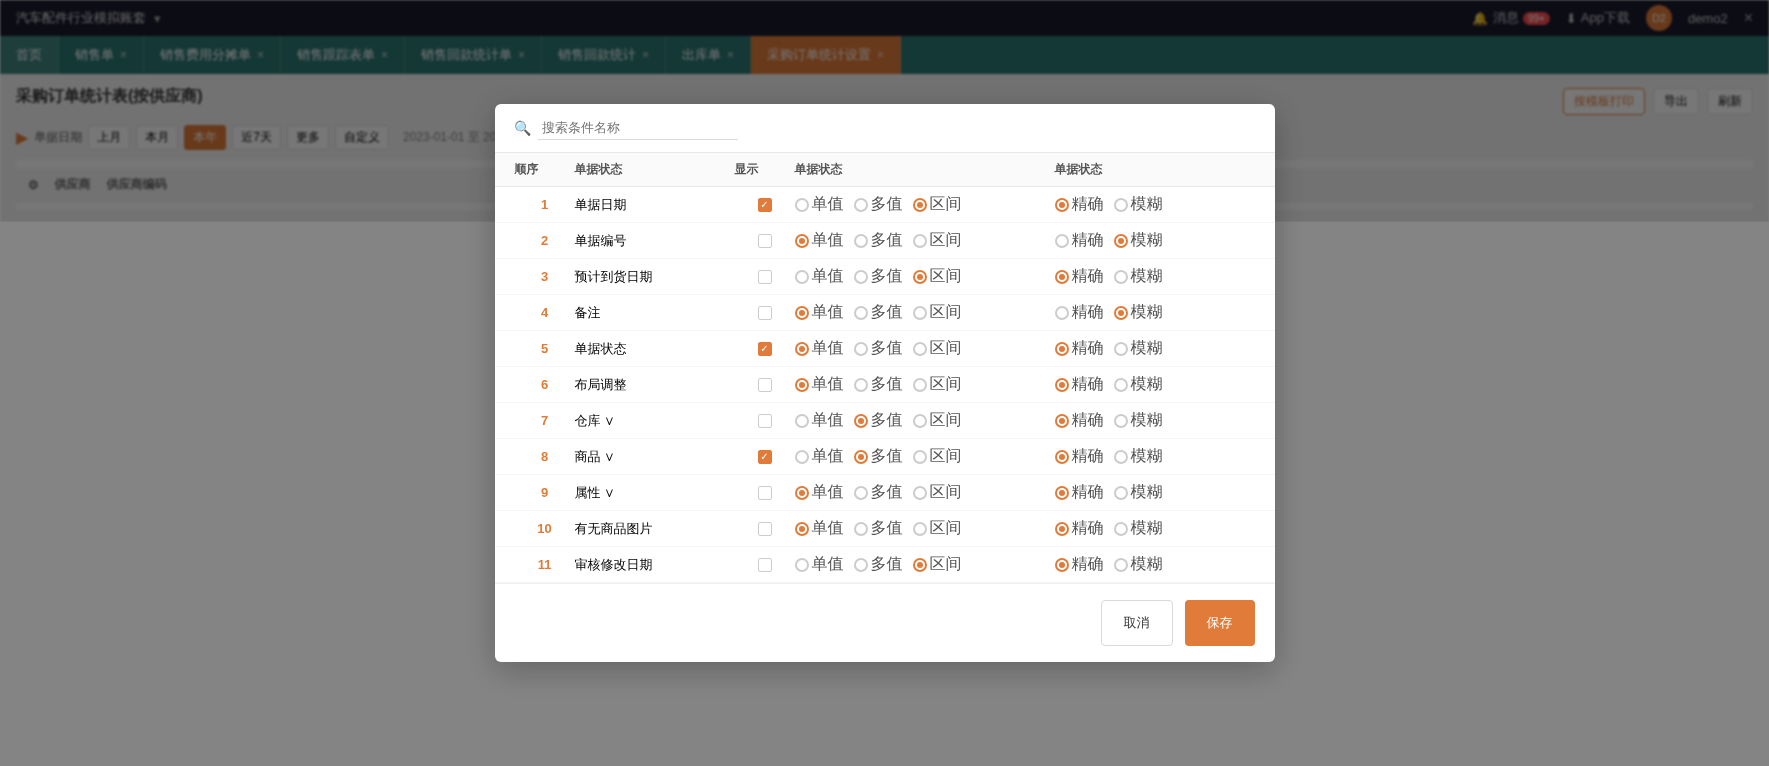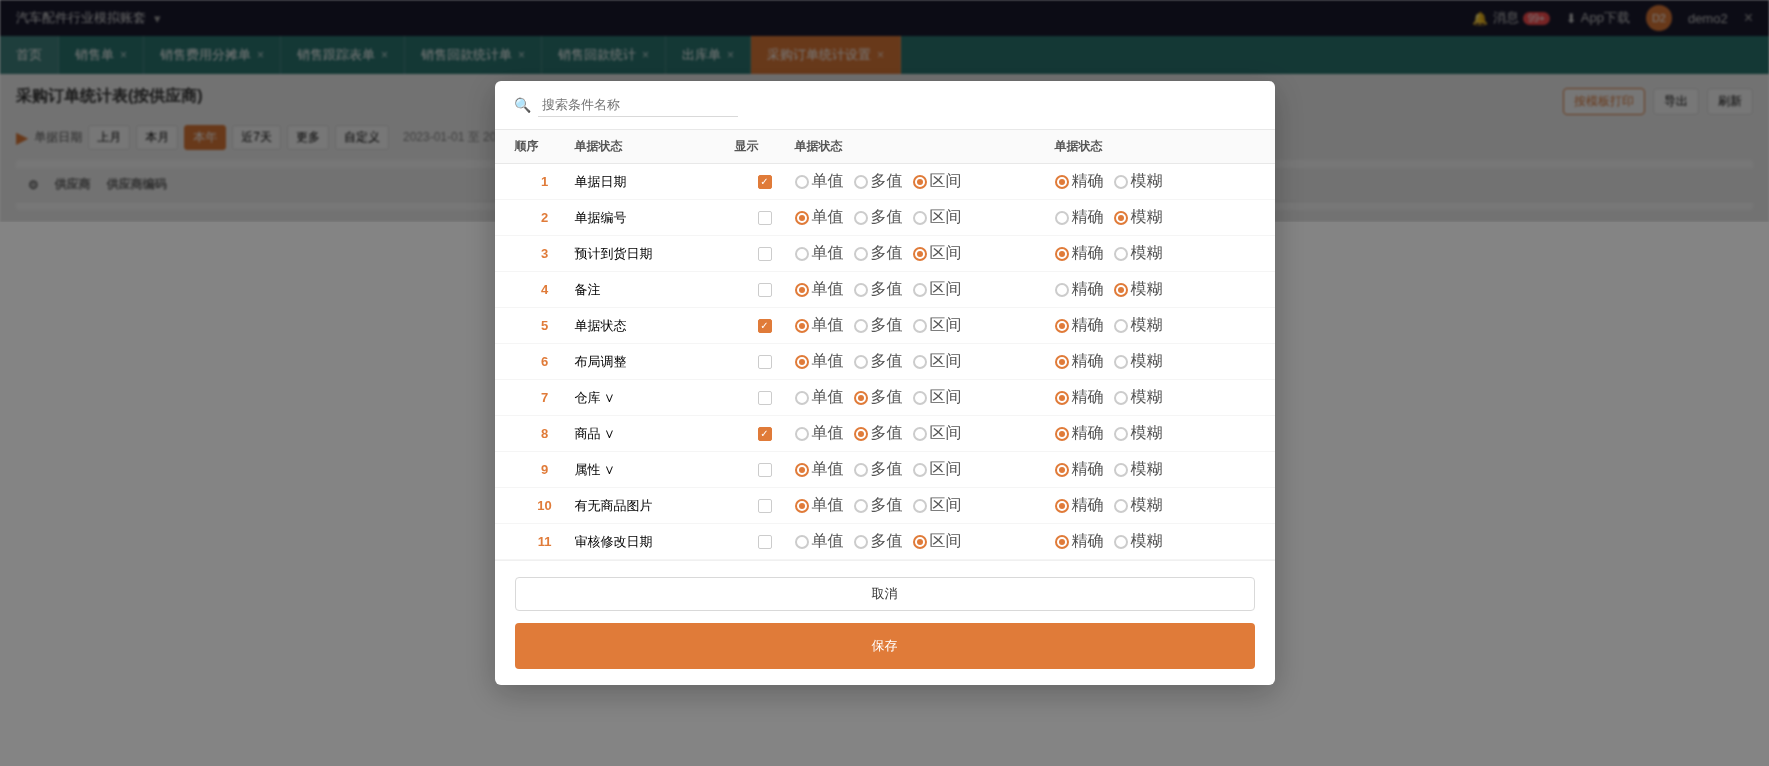--- a/index.html
+++ b/index.html
@@ -197,21 +197,20 @@
     .cb.checked { background: #e07b39; border-color: #e07b39; }
     .cb.checked::after { content: '✓'; color: white; font-size: 10px; line-height: 1; }
 
     
     .dialog-footer {
       padding: 16px 20px;
       display: flex;
       justify-content: flex-end;
       gap: 12px;
       border-top: 1px solid #f0f0f0;
-      flex-direction: column;
     }
     .btn-cancel {
       border: 1px solid #d9d9d9;
       background: white;
       border-radius: 4px;
       padding: 7px 22px;
       font-size: 13px;
       cursor: pointer;
       color: #333;
     }

